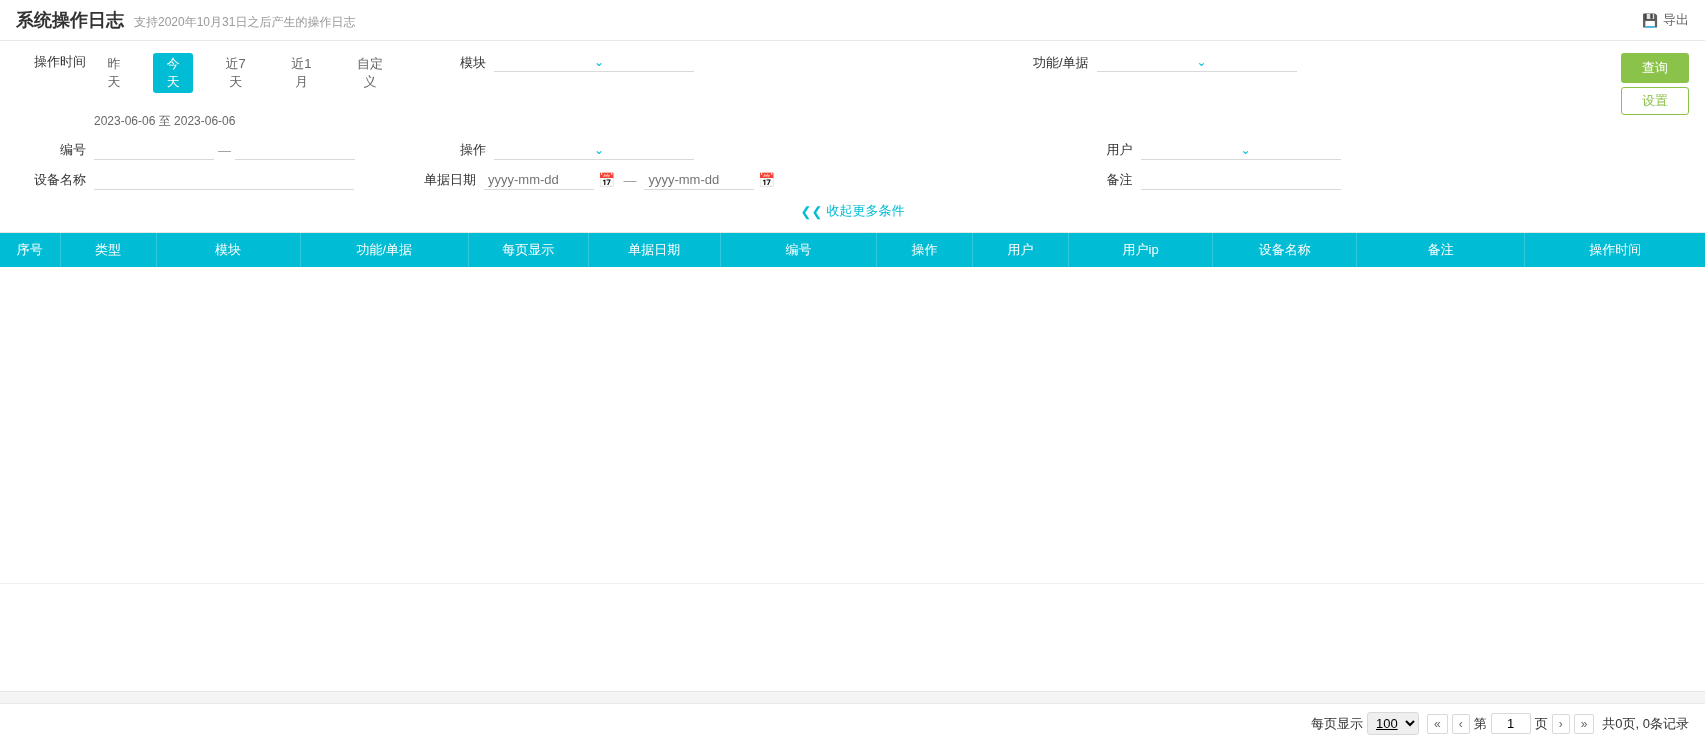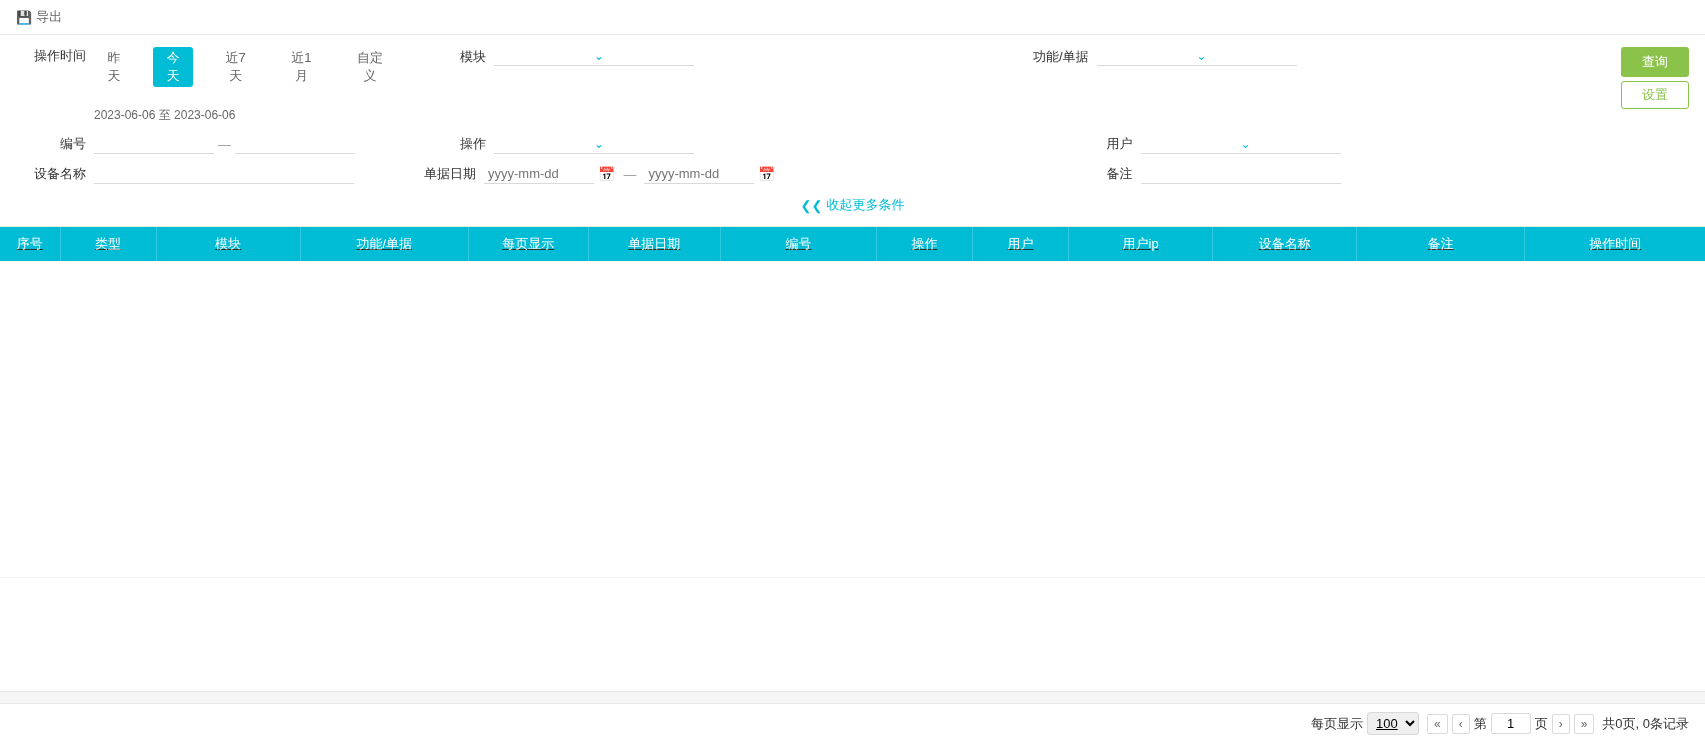--- a/index.html
+++ b/index.html
@@ -37,21 +37,21 @@
     .btn-query { background: #8bc34a; color: #fff; border: none; padding: 6px 20px; border-radius: 3px; cursor: pointer; font-size: 13px; text-align: center; }
     .btn-setting { background: #fff; color: #8bc34a; border: 1px solid #8bc34a; padding: 4px 20px; border-radius: 3px; cursor: pointer; font-size: 13px; }
 
     
     .collapse-row { display: flex; justify-content: center; padding: 6px 0 4px; }
     .collapse-btn { display: flex; align-items: center; gap: 4px; color: #00bcd4; cursor: pointer; font-size: 13px; border: none; background: none; }
 
     
     .table-wrapper { flex: 1; background: #fff; overflow-x: auto; }
     table { width: 100%; border-collapse: collapse; table-layout: fixed; }
-    thead tr { background: #00bcd4; text-decoration: underline; }
+    thead tr { background: #00bcd4; }
     thead th { color: #fff; padding: 8px 6px; font-size: 13px; font-weight: normal; text-align: center; border-right: 1px solid rgba(255,255,255,0.2); white-space: nowrap; }
     thead th:last-child { border-right: none; }
     tbody tr:nth-child(even) { background: #f9f9f9; }
     tbody td { padding: 8px 6px; text-align: center; border-bottom: 1px solid #f0f0f0; font-size: 13px; }
 
     
     .empty-area { height: 300px; display: flex; align-items: center; justify-content: center; color: #ccc; font-size: 13px; }
 
     
     .pagination-bar { display: flex; align-items: center; justify-content: flex-end; padding: 8px 16px; background: #fff; border-top: 1px solid #e8e8e8; gap: 8px; }
@@ -71,20 +71,24 @@
     .date-range-inputs { display: flex; align-items: center; gap: 4px; }
     .date-input { border: none; border-bottom: 1px solid #d9d9d9; outline: none; padding: 2px 4px; font-size: 13px; color: #bbb; background: transparent; width: 110px; }
     .calendar-icon { color: #00bcd4; cursor: pointer; font-size: 14px; }
   </style>
 </head>
 <body>
 
 <div class="page-wrapper">
 
   <div class="page-header">
+    <div class="page-title-area">
+      <span class="page-title">系统操作日志</span>
+      <span class="page-subtitle">支持2020年10月31日之后产生的操作日志</span>
+    </div>
     <button class="export-btn">
       <span>💾</span>
       <span>导出</span>
     </button>
   </div>
 
   <div class="filter-area">
 
     <div style="display:flex; align-items:flex-start; margin-bottom:10px;">
 

